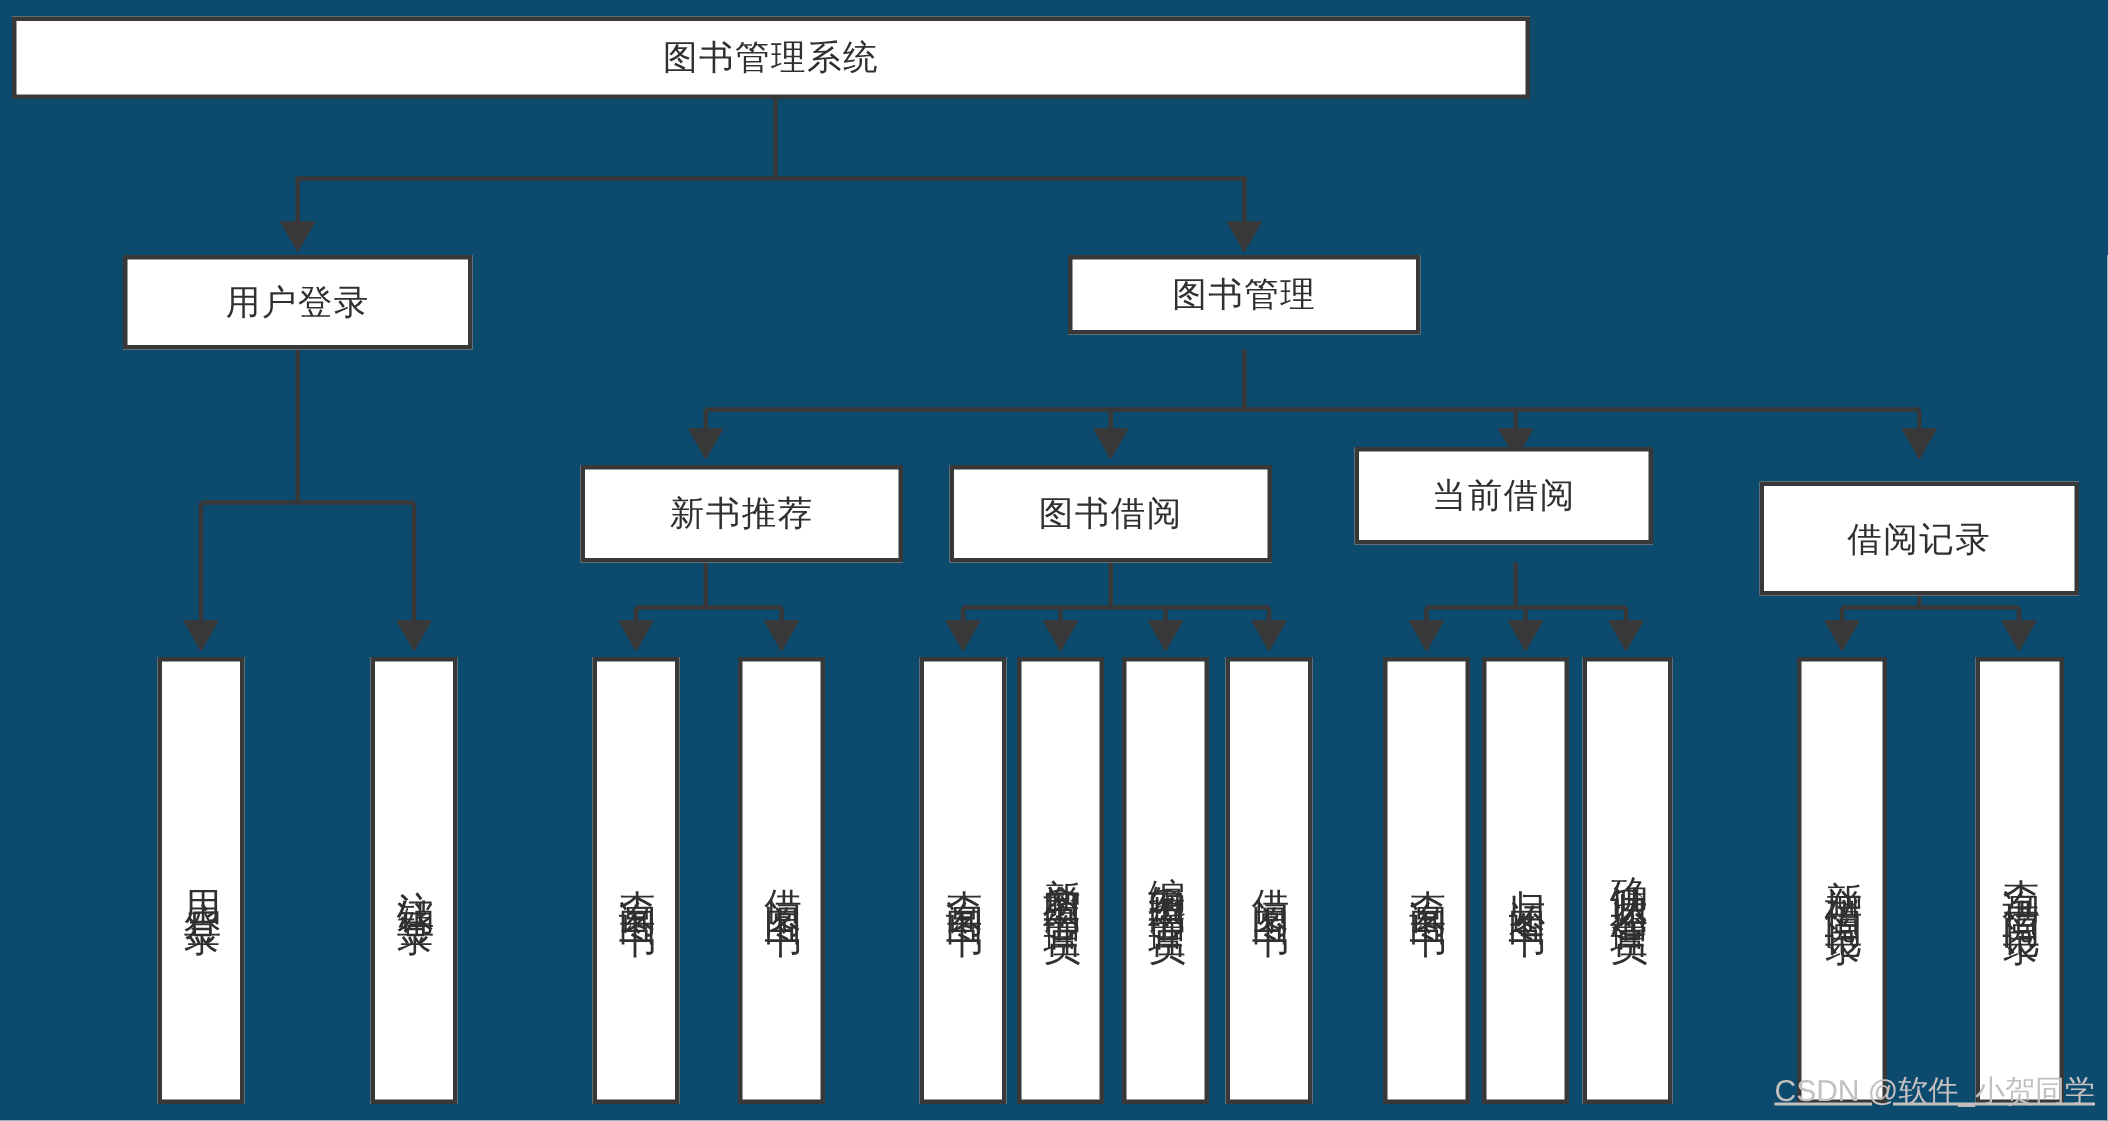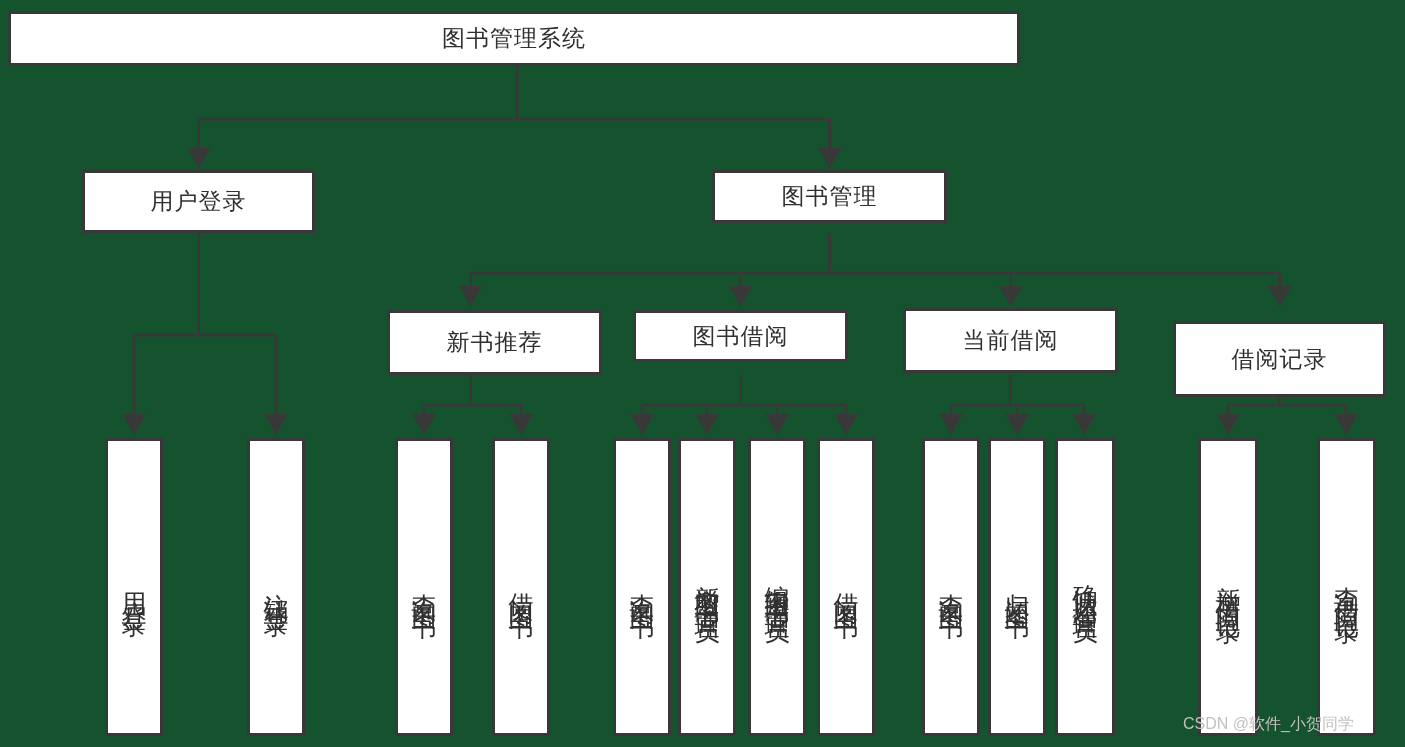--- a/index.html
+++ b/index.html
@@ -5,21 +5,21 @@
   html, body {
     margin: 0;
     padding: 0;
     background: #ffffff;
     font-family: "Liberation Sans", "DejaVu Sans", sans-serif;
   }
   #canvas {
     position: relative;
     width: 1405px;
     height: 747px;
-    background: #14532d;
+    background: #0c4a6e;
     overflow: hidden;
   }
   #connectors {
     position: absolute;
     left: 0; top: 0;
     width: 1405px;
     height: 747px;
   }
   .node {
     position: absolute;
@@ -43,24 +43,25 @@
     font-size: 25px;
     letter-spacing: 7px;
     line-height: 1;
     white-space: nowrap;
   }
   .leaf.long span { letter-spacing: 5px; }
   #watermark {
     position: absolute;
     left: 1183px;
     top: 714px;
-    font-size: 16px;
+    font-size: 20px;
     color: #c5c0c0;
     white-space: nowrap;
     z-index: 5;
+    text-decoration: underline;
   }
 </style>
 </head>
 <body>
 
 <div id="canvas">
 
   <svg id="connectors" viewBox="0 0 1405 747" xmlns="http://www.w3.org/2000/svg">
     <defs>
       <marker id="ah" viewBox="0 0 7 8" markerWidth="7" markerHeight="8" refX="6.5" refY="4" orient="auto" markerUnits="strokeWidth">
@@ -132,24 +133,24 @@
   <div class="node h-node" style="left:82px; top:170px; width:233px; height:63px;">
     <span>用户登录</span>
   </div>
   <div class="node h-node" style="left:712px; top:170px; width:235px; height:53px;">
     <span>图书管理</span>
   </div>
 
   <div class="node h-node" style="left:363px; top:310px; width:215px; height:65px;margin-left:24px;">
     <span>新书推荐</span>
   </div>
-  <div class="node h-node" style="left:633px; top:310px; width:215px; height:52px;">
+  <div class="node h-node" style="left:633px; top:310px; width:215px; height:65px;">
     <span>图书借阅</span>
   </div>
-  <div class="node h-node" style="left:903px; top:308px; width:215px; height:65px;">
+  <div class="node h-node" style="left:903px; top:298px; width:199px; height:65px;">
     <span>当前借阅</span>
   </div>
   <div class="node h-node" style="left:1173px; top:321px; width:213px; height:76px;text-align:right;">
     <span>借阅记录</span>
   </div>
 
   <div class="node leaf" style="left:105px;">
     <span>用户登录</span>
   </div>
   <div class="node leaf" style="left:247px;">

